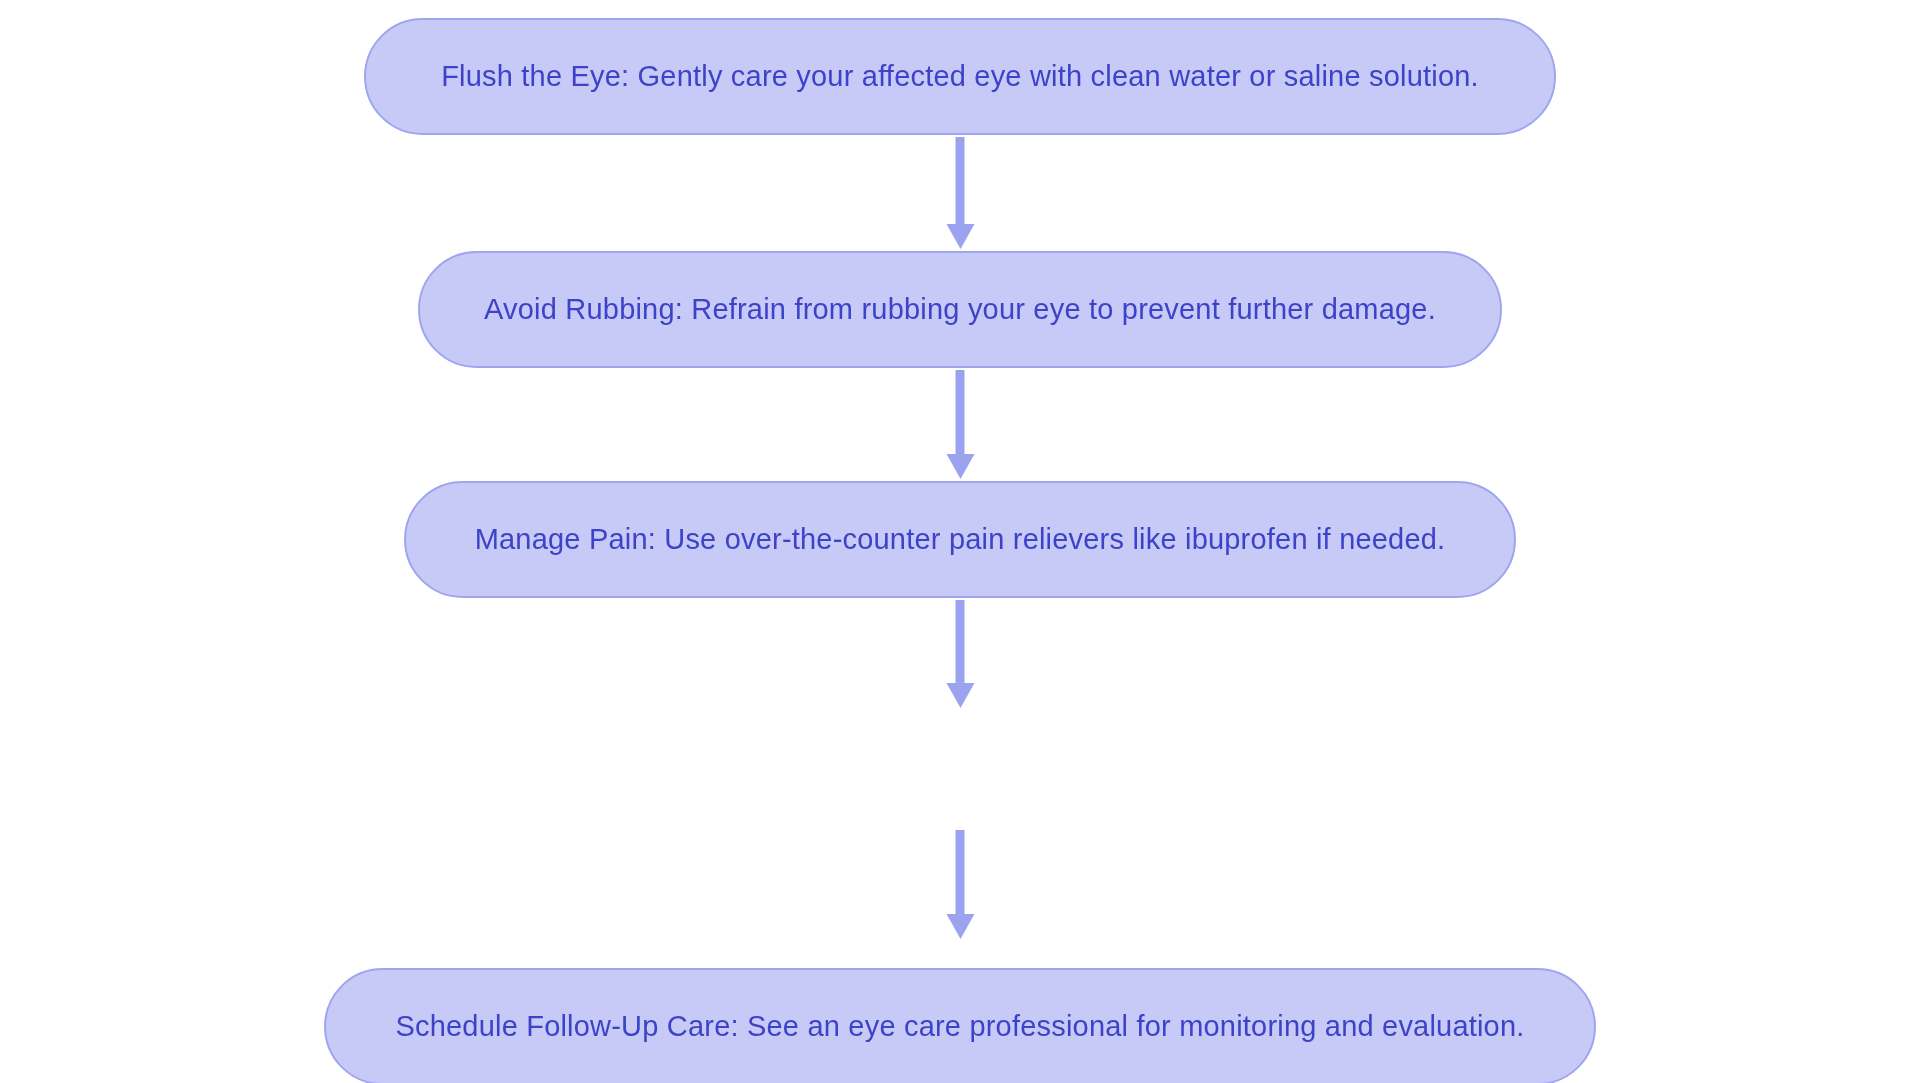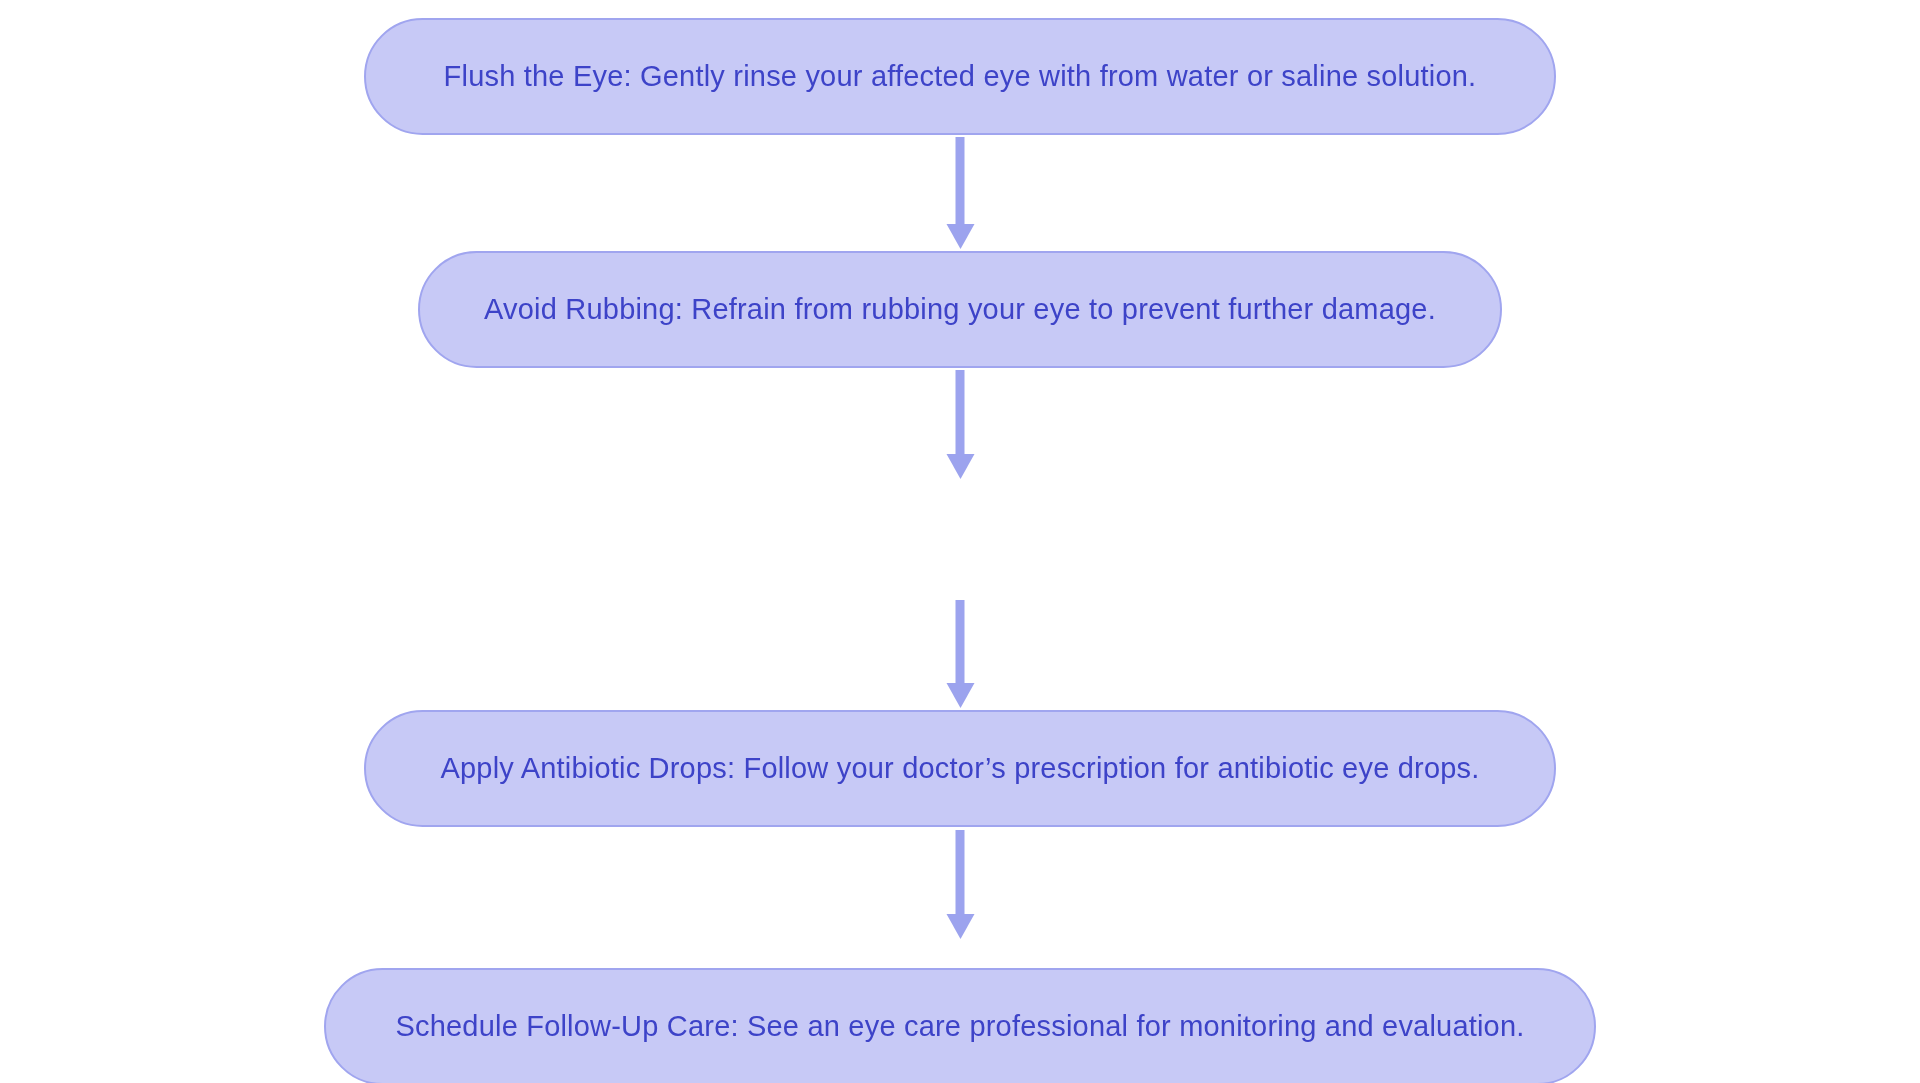--- a/index.html
+++ b/index.html
@@ -70,46 +70,46 @@
     border-right: 14.5px solid transparent;
     border-top: 25px solid var(--arrow);
   }
 </style>
 </head>
 <body>
 
 <div class="canvas">
 
   <div class="node node-1">
-    <span>Flush the Eye: Gently rinse your affected eye with from water or saline solution.</span>
+    <span>Flush the Eye: Gently care your affected eye with clean water or saline solution.</span>
   </div>
 
   <div class="arrow arrow-1">
     <div class="arrow-line"></div>
     <div class="arrow-head"></div>
   </div>
 
   <div class="node node-2">
     <span>Avoid Rubbing: Refrain from rubbing your eye to prevent further damage.</span>
   </div>
 
   <div class="arrow arrow-2">
     <div class="arrow-line"></div>
     <div class="arrow-head"></div>
   </div>
 
+  <div class="node node-3">
+    <span>Manage Pain: Use over-the-counter pain relievers like ibuprofen if needed.</span>
+  </div>
 
   <div class="arrow arrow-3">
     <div class="arrow-line"></div>
     <div class="arrow-head"></div>
   </div>
 
-  <div class="node node-4">
-    <span>Apply Antibiotic Drops: Follow your doctor’s prescription for antibiotic eye drops.</span>
-  </div>
 
   <div class="arrow arrow-4">
     <div class="arrow-line"></div>
     <div class="arrow-head"></div>
   </div>
 
   <div class="node node-5">
     <span>Schedule Follow-Up Care: See an eye care professional for monitoring and evaluation.</span>
   </div>
 

